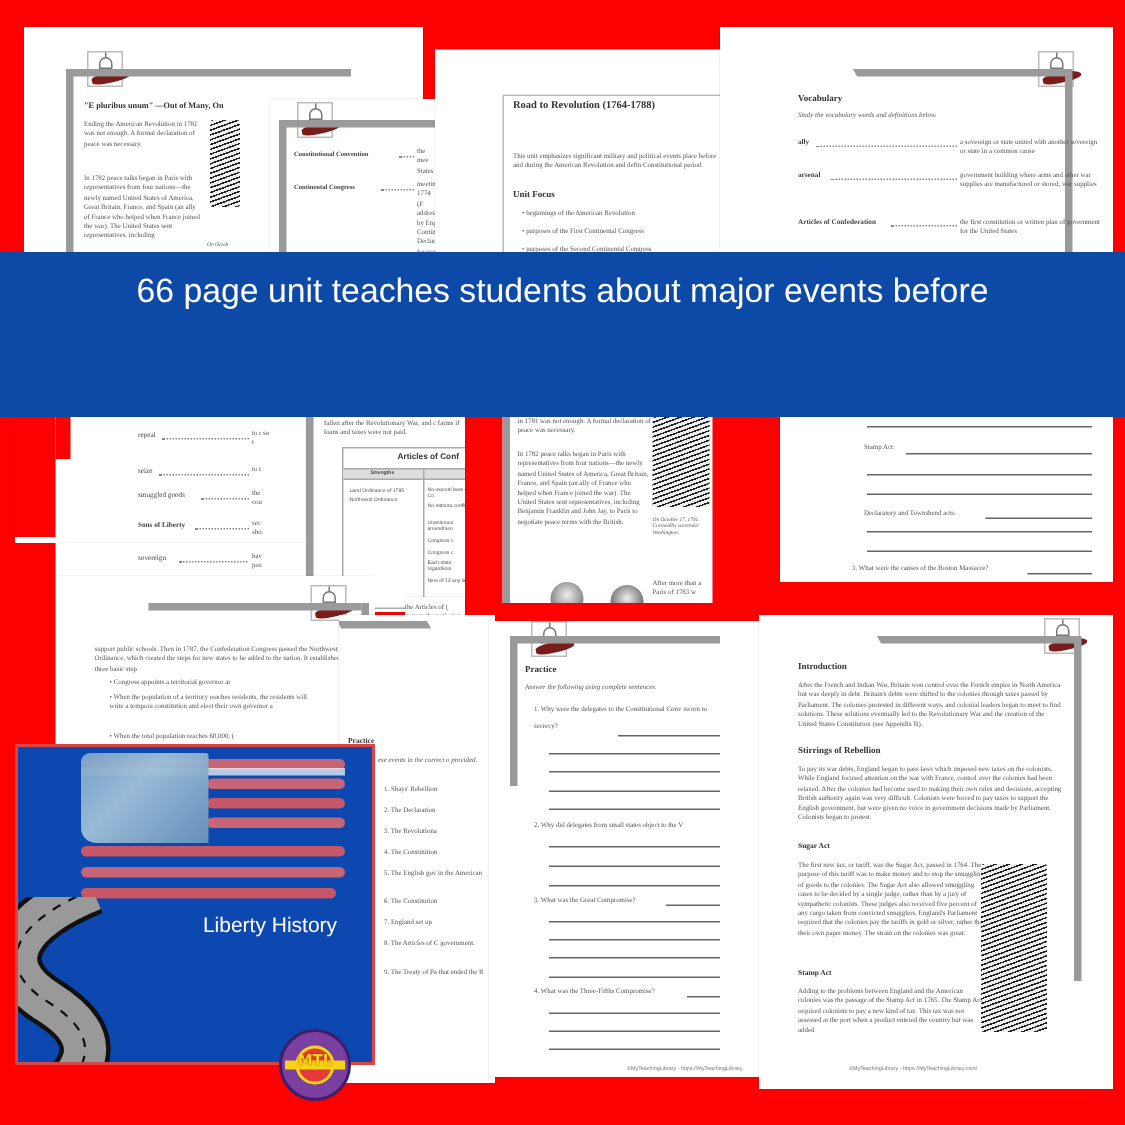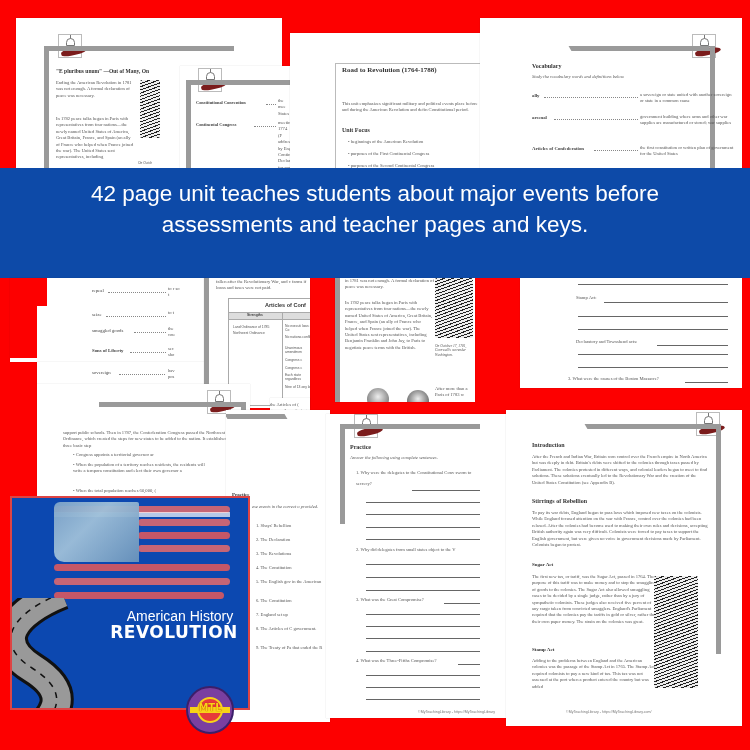--- a/index.html
+++ b/index.html
@@ -98,22 +98,21 @@
   <div class="txt" style="left:160px;top:74px;width:94px;">a sovereign or state united with another sovereign or state in a common cause</div>
   <div class="vocab-term" style="left:52px;top:97px;">arsenal</div>
   <div class="dots" style="left:74px;top:101px;width:84px;"></div>
   <div class="txt" style="left:160px;top:96px;width:94px;">government building where arms and other war supplies are manufactured or stored; war supplies</div>
   <div class="vocab-term" style="left:52px;top:128px;">Articles of Confederation</div>
   <div class="dots" style="left:114px;top:132px;width:44px;"></div>
   <div class="txt" style="left:160px;top:127px;width:94px;">the first constitution or written plan of government for the United States</div>
 </div>
 
 <div class="banner">
-  <div>42 page unit teaches students about major events before</div>
-  <div>assessments and teacher pages and keys.</div>
+  <div>66 page unit teaches students about major events before</div>
 </div>
 
 <div class="page" style="left:10px;top:278px;width:196px;height:84px;">
   <div style="position:absolute;left:0;top:0;width:27px;height:80px;background:#fd0000;"></div>
   <div style="position:absolute;left:27px;top:0;width:10px;height:28px;background:#fd0000;"></div>
   <div class="vocab-term" style="left:82px;top:10px;font-weight:normal;">repeal</div>
   <div class="dots" style="left:98px;top:14px;width:58px;"></div>
   <div class="txt" style="left:158px;top:8px;width:12px;">to r so t</div>
   <div class="vocab-term" style="left:82px;top:34px;font-weight:normal;">seize</div>
   <div class="dots" style="left:96px;top:38px;width:60px;"></div>
@@ -278,21 +277,20 @@
     <div class="stripe" style="top:90px;width:170px;background:#e65a5a;opacity:0.85;"></div>
     <div style="position:absolute;left:0;top:10px;width:176px;height:5px;background:#fff;opacity:0.7;"></div>
     <div class="canton"></div>
   </div>
   <svg class="road" viewBox="0 0 140 140">
     <path d="M70 -5 C 20 15, 0 45, 40 70 C 80 95, 70 120, 20 150" fill="none" stroke="#111" stroke-width="34"></path>
     <path d="M70 -5 C 20 15, 0 45, 40 70 C 80 95, 70 120, 20 150" fill="none" stroke="#999" stroke-width="28"></path>
     <path d="M70 -5 C 20 15, 0 45, 40 70 C 80 95, 70 120, 20 150" fill="none" stroke="#111" stroke-width="1.5" stroke-dasharray="6 6"></path>
   </svg>
 </div>
-<div class="cover-sub">American History</div>
+<div class="cover-sub">Liberty History</div>
 <div class="cover-title">
-  <div>REVOLUTION</div>
 </div>
 <div class="badge">
   <div class="inner"></div>
   <div class="bar"></div>
   <div class="mtl">MTL</div>
 </div>
 
 </body></html>

